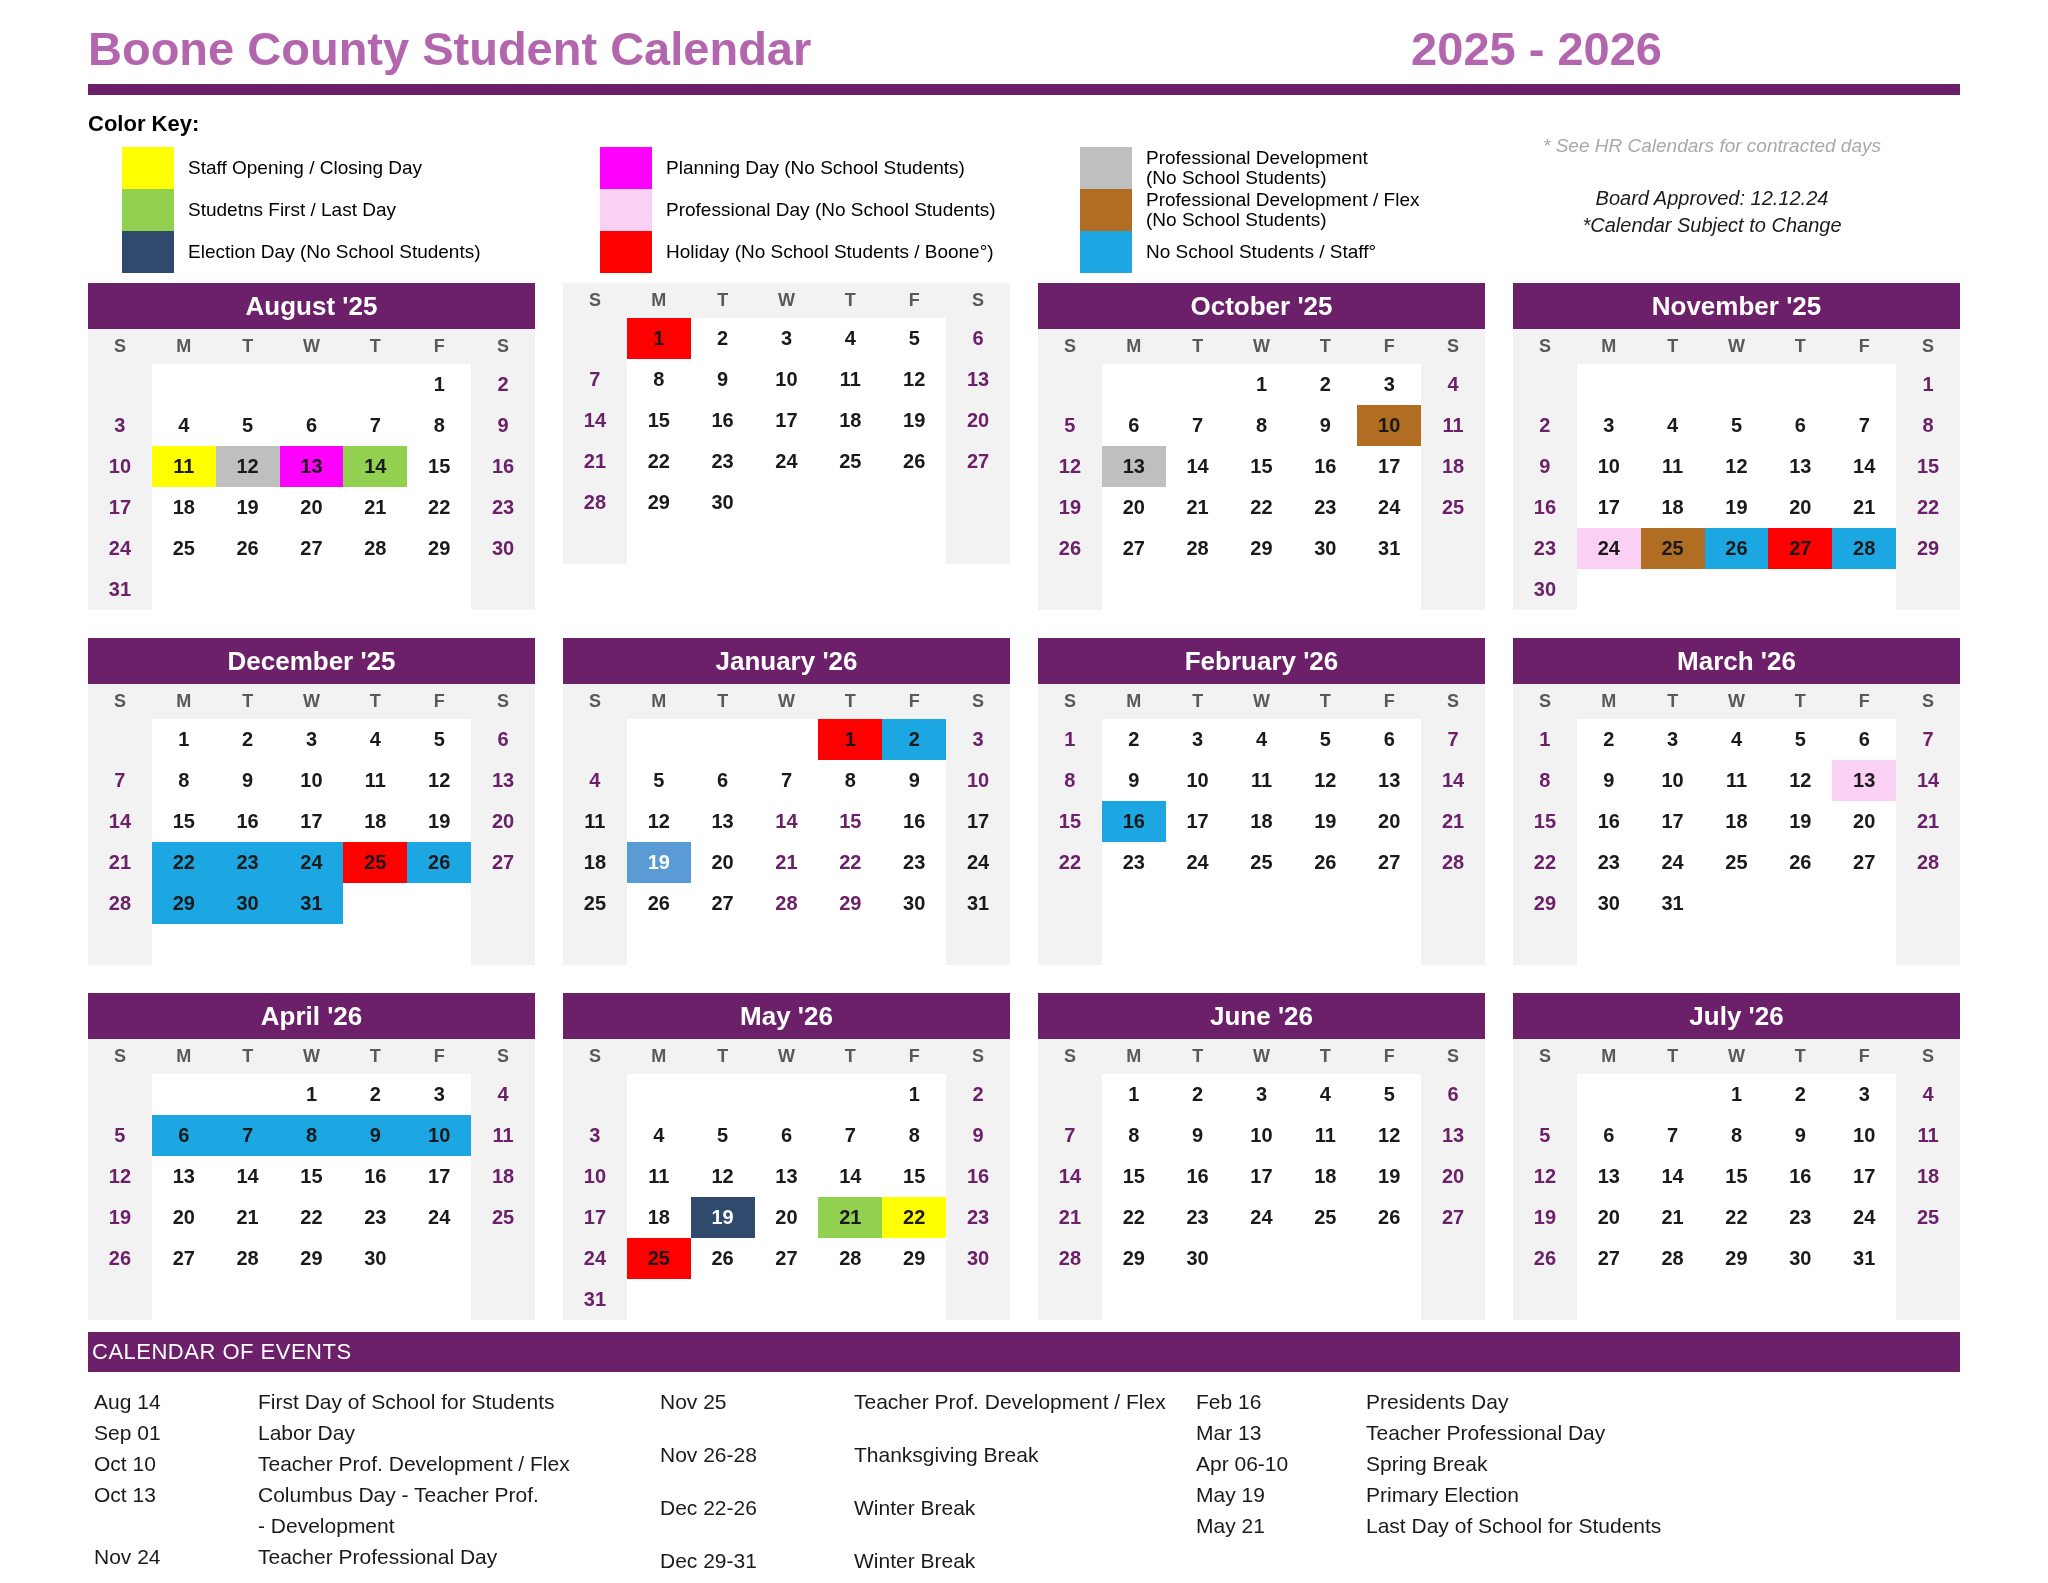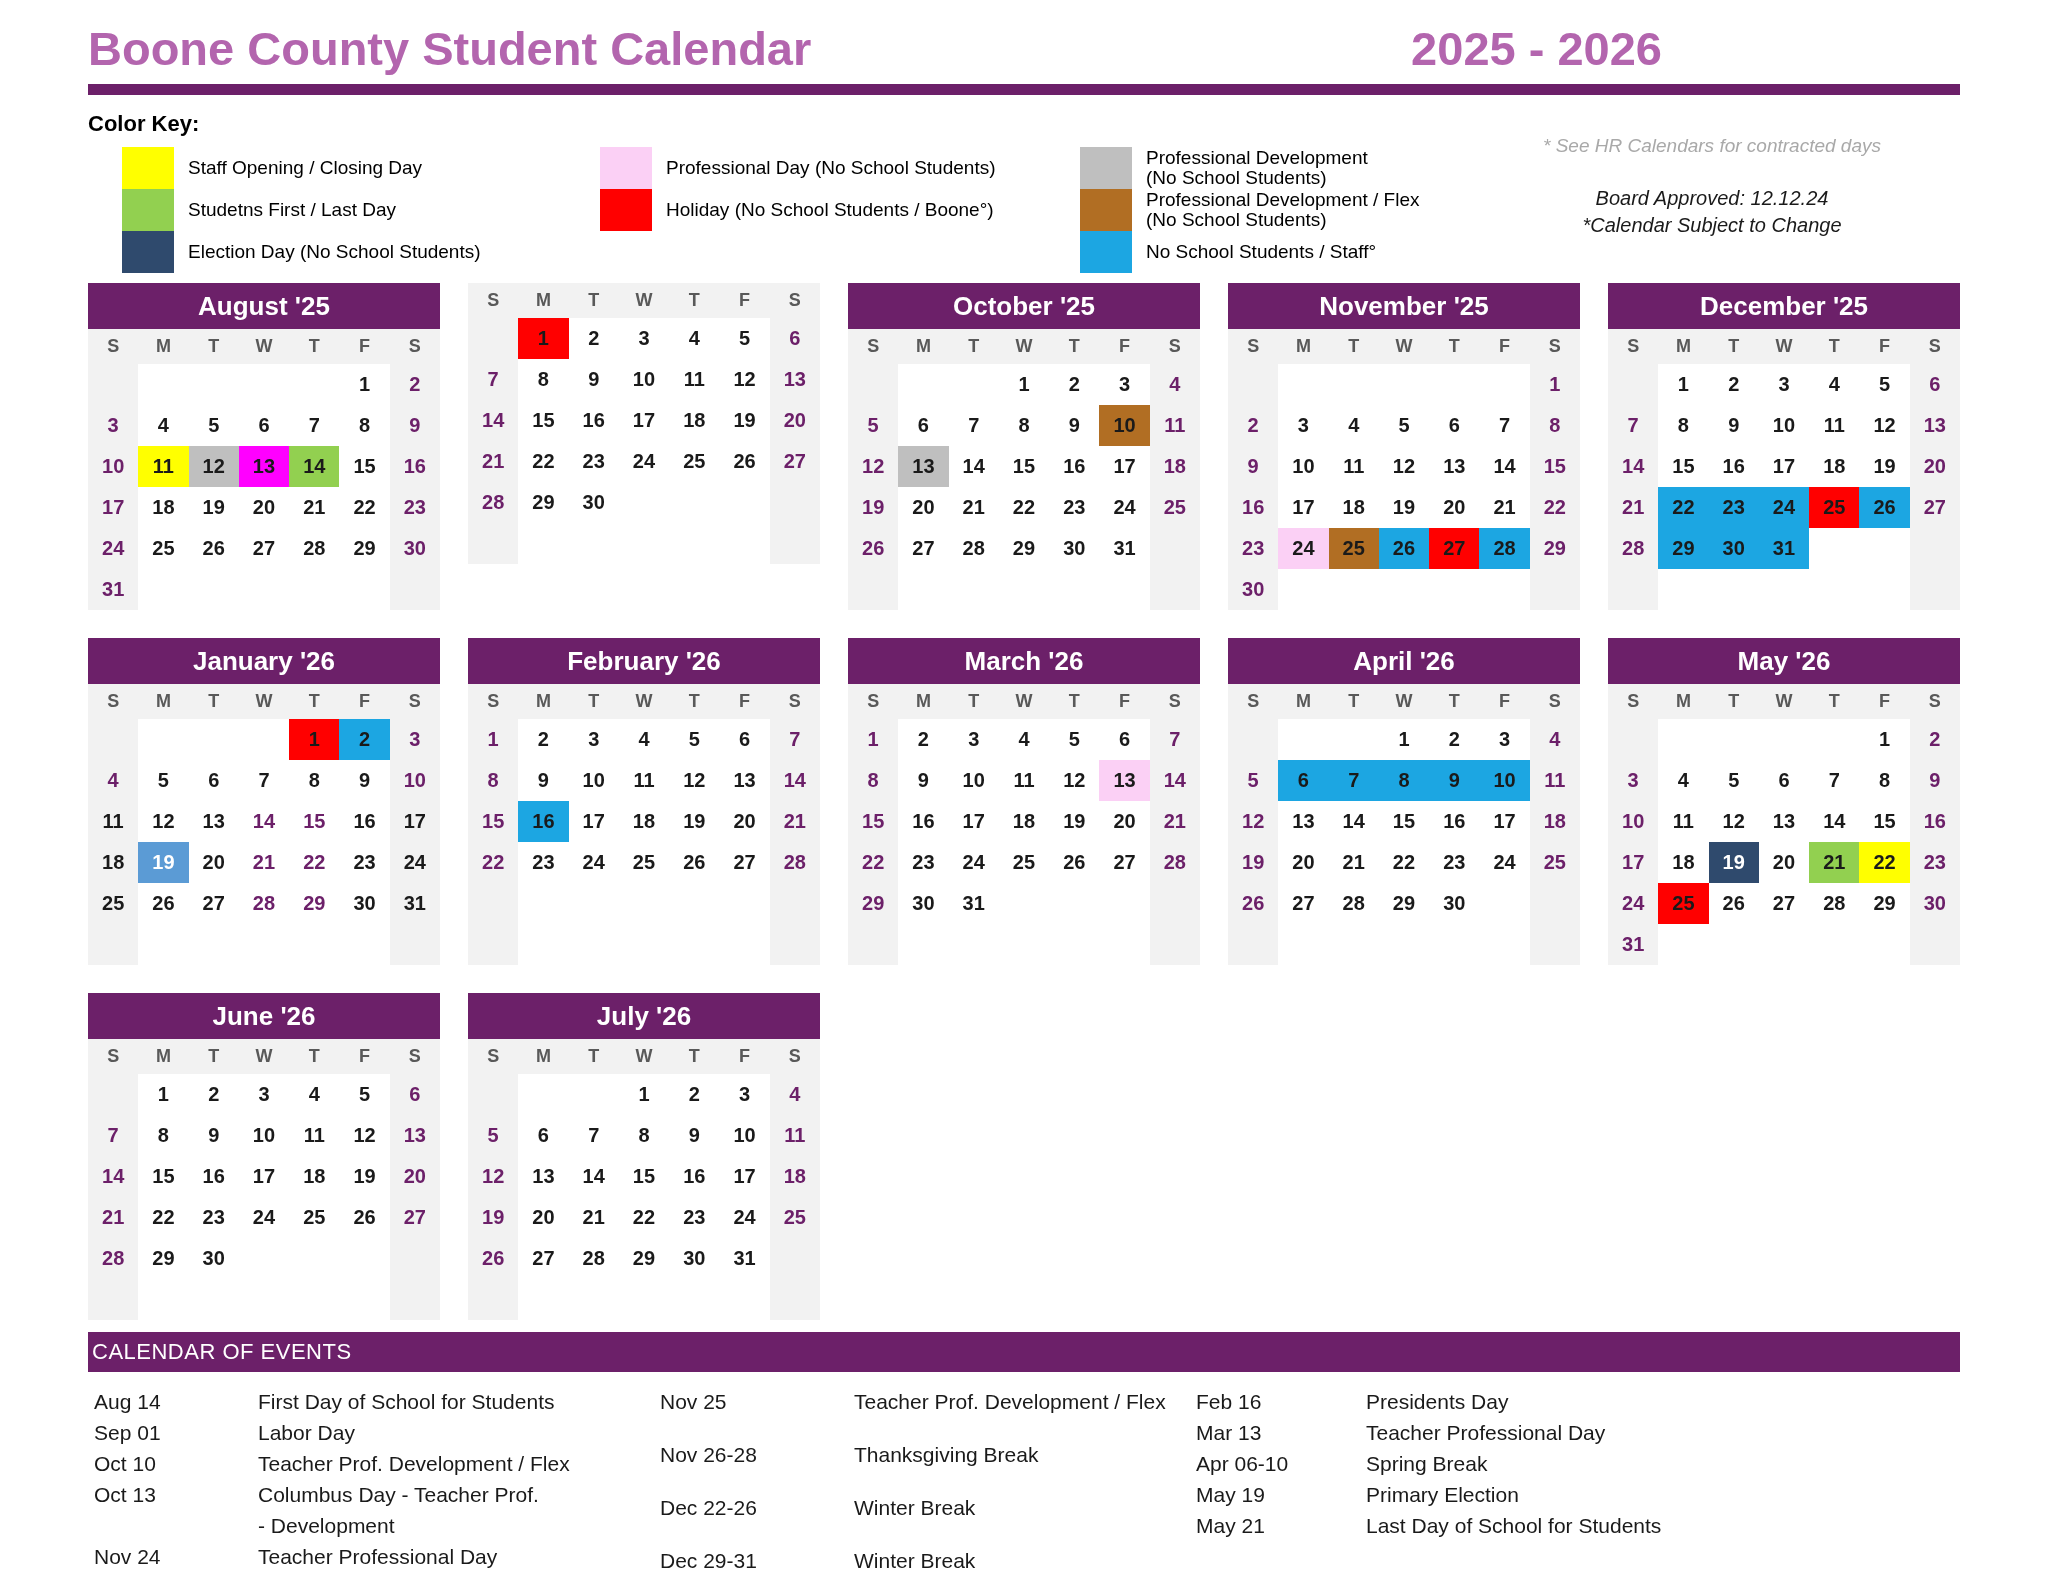--- a/index.html
+++ b/index.html
@@ -21,21 +21,21 @@
   .key-item{display:flex;align-items:center;height:42px;}
   .key-swatch{width:52px;height:42px;flex:0 0 52px;}
   .key-label{margin-left:14px;font-size:19px;color:#000;line-height:20px;white-space:nowrap;}
   .key-label span{display:block;}
   .notes{position:absolute;top:28px;left:1404px;width:440px;text-align:center;}
   .note-hr{font-style:italic;color:#A9A9A9;font-size:19px;}
   .note-approved{font-style:italic;color:#1A1A1A;font-size:20px;margin-top:30px;}
   .note-subject{font-style:italic;color:#1A1A1A;font-size:20px;margin-top:4px;}
 
   
-  .months{display:grid;grid-template-columns:repeat(5,1fr);column-gap:44px;row-gap:12px;margin-top:4px;gap:28px;}
+  .months{display:grid;grid-template-columns:repeat(4,1fr);column-gap:44px;row-gap:12px;margin-top:4px;gap:28px;}
   .month{}
   .month-title{height:46px;background:#6C2069;color:#fff;font-weight:bold;font-size:26px;
                display:flex;align-items:center;justify-content:center;}
   .dow{display:grid;grid-template-columns:repeat(7,1fr);background:#F2F2F2;height:35px;}
   .dow-cell{display:flex;align-items:center;justify-content:center;
             font-weight:bold;font-size:18px;color:#595959;}
   .mbody{display:grid;grid-template-columns:repeat(7,1fr);grid-auto-rows:41px;}
   .day{display:flex;align-items:center;justify-content:center;
        font-weight:bold;font-size:20px;color:#1A1A1A;background:#fff;}
   .day.wkend{background:#F2F2F2;color:#6C2069;}
@@ -80,20 +80,26 @@
               </div>
             </div>
             <div class="key-item">
               <div class="key-swatch" style="background: rgb(47, 74, 109);"></div>
               <div class="key-label">
                 <span>Election Day (No School Students)</span>
               </div>
             </div>
           </div>
           <div class="key-col key-col-1">
+            <div class="key-item">
+              <div class="key-swatch" style="background: rgb(255, 0, 255);"></div>
+              <div class="key-label">
+                <span>Planning Day (No School Students)</span>
+              </div>
+            </div>
             <div class="key-item">
               <div class="key-swatch" style="background: rgb(251, 208, 245);"></div>
               <div class="key-label">
                 <span>Professional Day (No School Students)</span>
               </div>
             </div>
             <div class="key-item">
               <div class="key-swatch" style="background: rgb(255, 0, 0);"></div>
               <div class="key-label">
                 <span>Holiday (No School Students / Boone°)</span>

